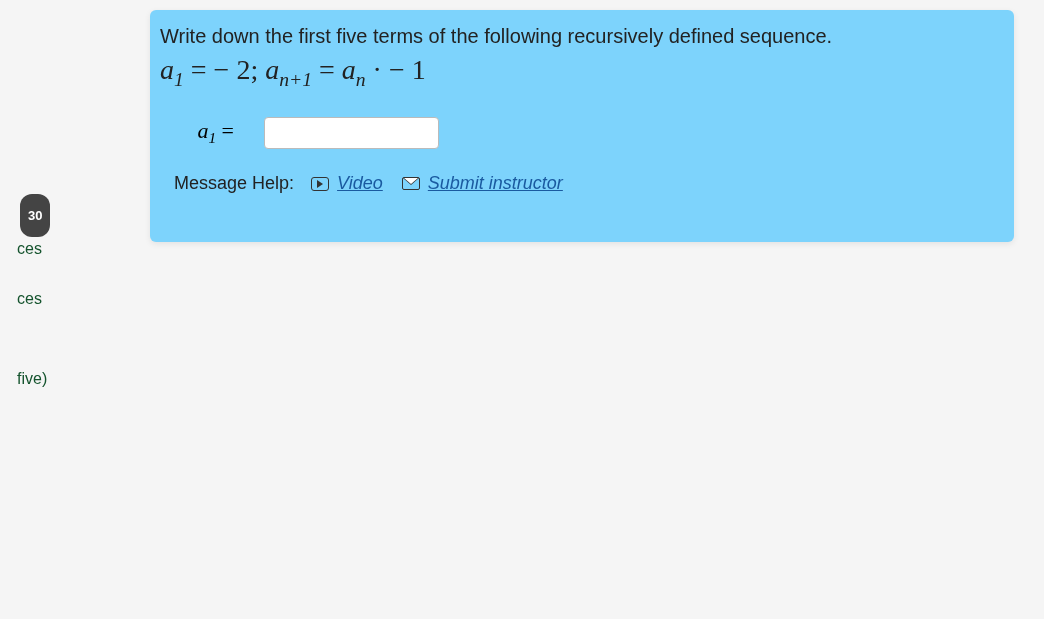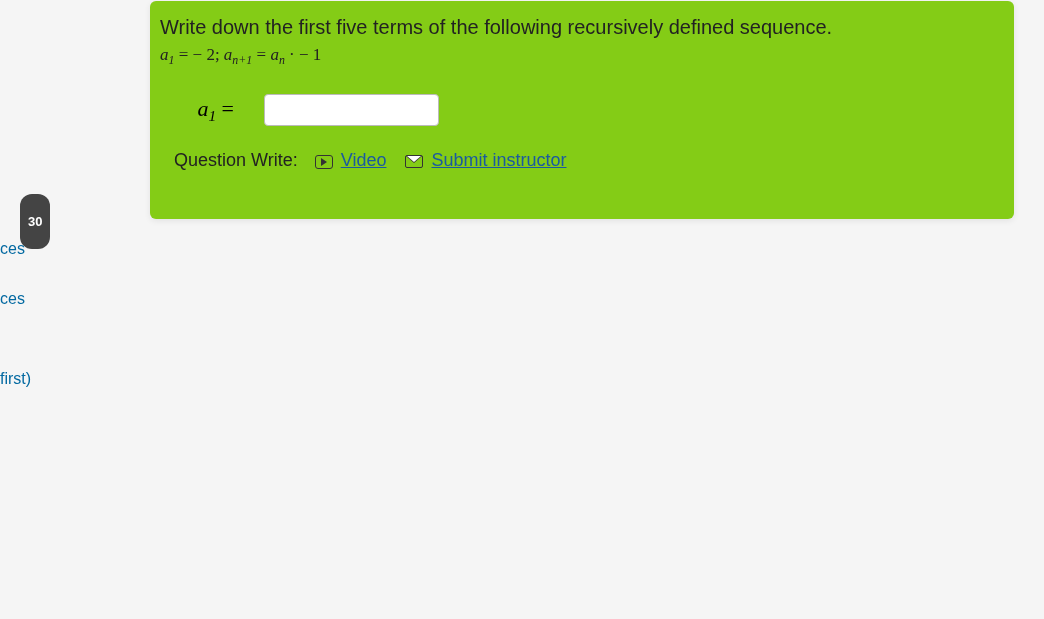--- a/index.html
+++ b/index.html
@@ -21,48 +21,49 @@
     height: 619px;
     color: #333;
   }
   .badge {
     position: absolute;
     left: 20px;
     top: 194px;
     background: #444;
     color: #fff;
     border-radius: 12px;
-    padding: 20px 8px;
+    padding: 14px 8px;
     font-size: 13px;
     font-weight: bold;
   }
   .sidebar-link {
     position: absolute;
     left: 0;
-    color: #0369a1;
+    color: #14532d;
     font-size: 16px;
+    padding-left: 17px;
   }
   .content {
     position: absolute;
     left: 150px;
-    top: 1px;
+    top: 10px;
     right: 30px;
     padding: 10px 0 30px 10px;
-    background: #84cc16;
+    background: #7dd3fc;
     border-radius: 6px;
     box-shadow: 0 2px 6px rgba(0,0,0,0.08);
   }
   .prompt {
     font-size: 20px;
     color: #222;
     margin: 5px 0 6px 0;
   }
   .formula {
     font-family: "Times New Roman", serif;
-    font-size: 17px;
+    font-size: 28px;
     color: #222;
     margin-bottom: 26px;
   }
   .formula i { font-style: italic; }
   .sub { font-size: 0.7em; vertical-align: sub; font-style: italic; }
   .answer-row {
     display: flex;
     align-items: center;
     margin: 0 0 24px 14px;
     font-family: "Times New Roman", serif;
@@ -86,20 +87,21 @@
   .help-row {
     font-size: 18px;
     color: #222;
     margin: 12px 0 18px 14px;
   }
   .help-link {
     color: #1a5aa0;
     text-decoration: underline;
     margin-left: 4px;
     cursor: pointer;
+    font-style: italic;
   }
   .icon-box {
     display: inline-block;
     border: 1.5px solid #333;
     border-radius: 3px;
     width: 18px;
     height: 14px;
     vertical-align: middle;
     position: relative;
     margin: 0 4px 0 12px;
@@ -150,38 +152,38 @@
     border-radius: 2px;
   }
 </style>
 </head>
 <body>
 
 <div class="sidebar">
   <div class="badge">30</div>
   <div class="sidebar-link" style="top:240px;">ces</div>
   <div class="sidebar-link" style="top:290px;">ces</div>
-  <div class="sidebar-link" style="top:370px;">first)</div>
+  <div class="sidebar-link" style="top:370px;">five)</div>
 </div>
 
 <div class="content">
   <div class="prompt">Write down the first five terms of the following recursively defined sequence.</div>
 
   <div class="formula">
     <i>a</i><span class="sub">1</span><span> =  − 2;  </span><i>a</i><span class="sub">n+1</span><span> = </span><i>a</i><span class="sub">n</span><span> ·  − 1</span>
   </div>
 
   <div class="answer-row">
     <span class="answer-label"><i>a</i><span class="sub">1</span> =</span>
     <input class="answer-input" type="text" value="" style="">
   </div>
 
 
 
 
 
   <div class="help-row">
-    <span>Question Write:</span>
+    <span>Message Help:</span>
     <span class="icon-box"><span class="play-tri"></span></span><span class="help-link">Video</span>
     <span class="envelope"></span><span class="help-link">Submit instructor</span>
   </div>
 
 </div>
 
 </body></html>

